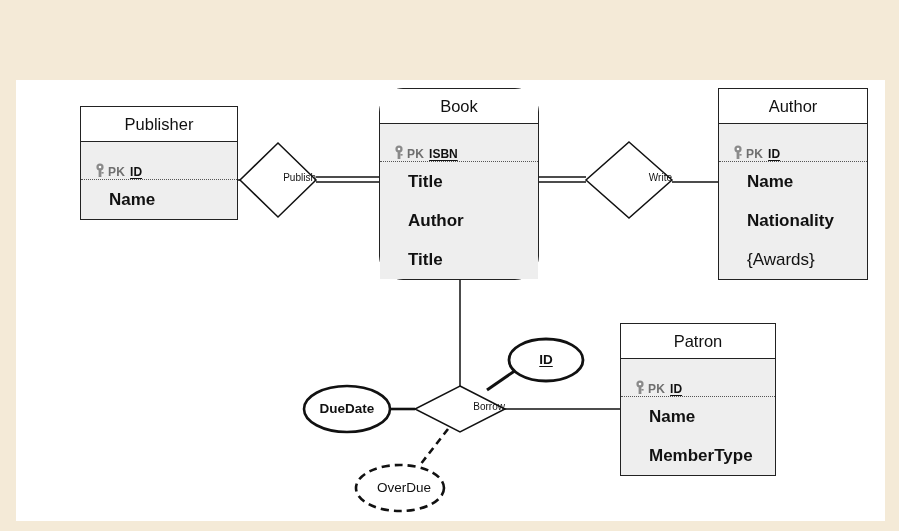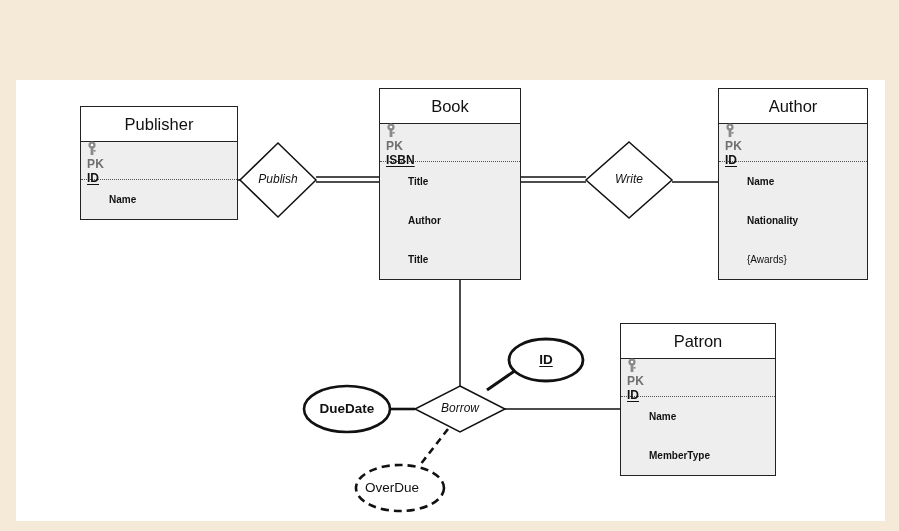--- a/index.html
+++ b/index.html
@@ -73,25 +73,24 @@
     border-bottom: 1.6px solid #222;
     box-sizing: border-box;
   }
   .entity .ent-body {
     background: #eeeeee;
     box-sizing: border-box;
   }
   .entity .pk-row {
     height: 38px;
     display: flex;
-    align-items: flex-start;
-    padding-left: 6px;
+    align-items: flex-end;
+    padding-left: 14px;
     border-bottom: 1.7px dotted #555;
     box-sizing: border-box;
-    flex-direction: column;
   }
   .key-icon {
     width: 11px;
     height: 15px;
     margin-right: 2px;
     flex: none;
     position: relative;
     top: -1px;
   }
   .pk-tag {
@@ -106,36 +105,35 @@
     color: #111;
     font-weight: bold;
     text-decoration: underline;
     text-underline-offset: 2px;
   }
   .attr-row {
     height: 39px;
     display: flex;
     align-items: center;
     padding-left: 28px;
+    font-size: 17px;
+    font-weight: bold;
+    color: #111;
+    box-sizing: border-box;
+  }
+  .attr-row.multi { font-weight: normal; }
+
+  
+  .diamond-label {
+    position: absolute;
     font-size: 10px;
-    font-weight: bold;
-    color: #111;
-    box-sizing: border-box;
-  }
-  .attr-row.multi { font-weight: normal; }
-
-  
-  .diamond-label {
-    position: absolute;
-    font-size: 12px;
     color: #111;
     white-space: nowrap;
-    text-align: center;
+    text-align: right;
     pointer-events: none;
-    font-style: italic;
   }
   .ellipse-label {
     position: absolute;
     font-size: 13.5px;
     color: #111;
     white-space: nowrap;
     text-align: center;
     font-weight: bold;
     pointer-events: none;
   }
@@ -184,40 +182,40 @@
       <ellipse cx="530" cy="280" rx="37" ry="21" fill="#ffffff" stroke="#111" stroke-width="2.8"></ellipse>
       <ellipse cx="384" cy="408" rx="44" ry="23" fill="#ffffff" stroke="#111" stroke-width="2.6" stroke-dasharray="8,5"></ellipse>
     </svg>
 
     <div class="diamond-label" style="left:224px; top:92px; width:76px;">Publish</div>
     <div class="diamond-label" style="left:570px; top:92px; width:86px;">Write</div>
     <div class="diamond-label" style="left:399px; top:321px; width:90px;">Borrow</div>
 
     <div class="ellipse-label" style="left:288px; top:321px; width:86px;text-align:center;">DueDate</div>
     <div class="ellipse-label key" style="left:493px; top:272px; width:74px;">ID</div>
-    <div class="ellipse-label" style="left:332px; top:400px; width:88px; font-weight:normal;">OverDue</div>
+    <div class="ellipse-label" style="left:344px; top:400px; width:88px; font-weight:normal;">OverDue</div>
 
     <div class="entity" style="left:20px; top:26px; width:158px;margin-left:44px;">
       <div class="ent-head">Publisher</div>
       <div class="ent-body">
         <div class="pk-row">
           <svg class="key-icon" viewBox="0 0 11 15">
             <circle cx="5" cy="4" r="3.6" fill="#8a8a8a"></circle>
             <circle cx="5" cy="4" r="1.3" fill="#ffffff"></circle>
             <rect x="3.6" y="6" width="2.8" height="8" fill="#8a8a8a"></rect>
             <rect x="6.4" y="9" width="2.2" height="1.6" fill="#8a8a8a"></rect>
           </svg>
           <span class="pk-tag">PK</span>
           <span class="pk-name">ID</span>
         </div>
         <div class="attr-row">Name</div>
       </div>
     </div>
 
-    <div class="entity" style="left:363px; top:8px; width:142px;">
+    <div class="entity" style="left:363px; top:8px; width:160px;border-radius:24px;">
       <div class="ent-head">Book</div>
       <div class="ent-body">
         <div class="pk-row">
           <svg class="key-icon" viewBox="0 0 11 15">
             <circle cx="5" cy="4" r="3.6" fill="#8a8a8a"></circle>
             <circle cx="5" cy="4" r="1.3" fill="#ffffff"></circle>
             <rect x="3.6" y="6" width="2.8" height="8" fill="#8a8a8a"></rect>
             <rect x="6.4" y="9" width="2.2" height="1.6" fill="#8a8a8a"></rect>
           </svg>
           <span class="pk-tag">PK</span>

